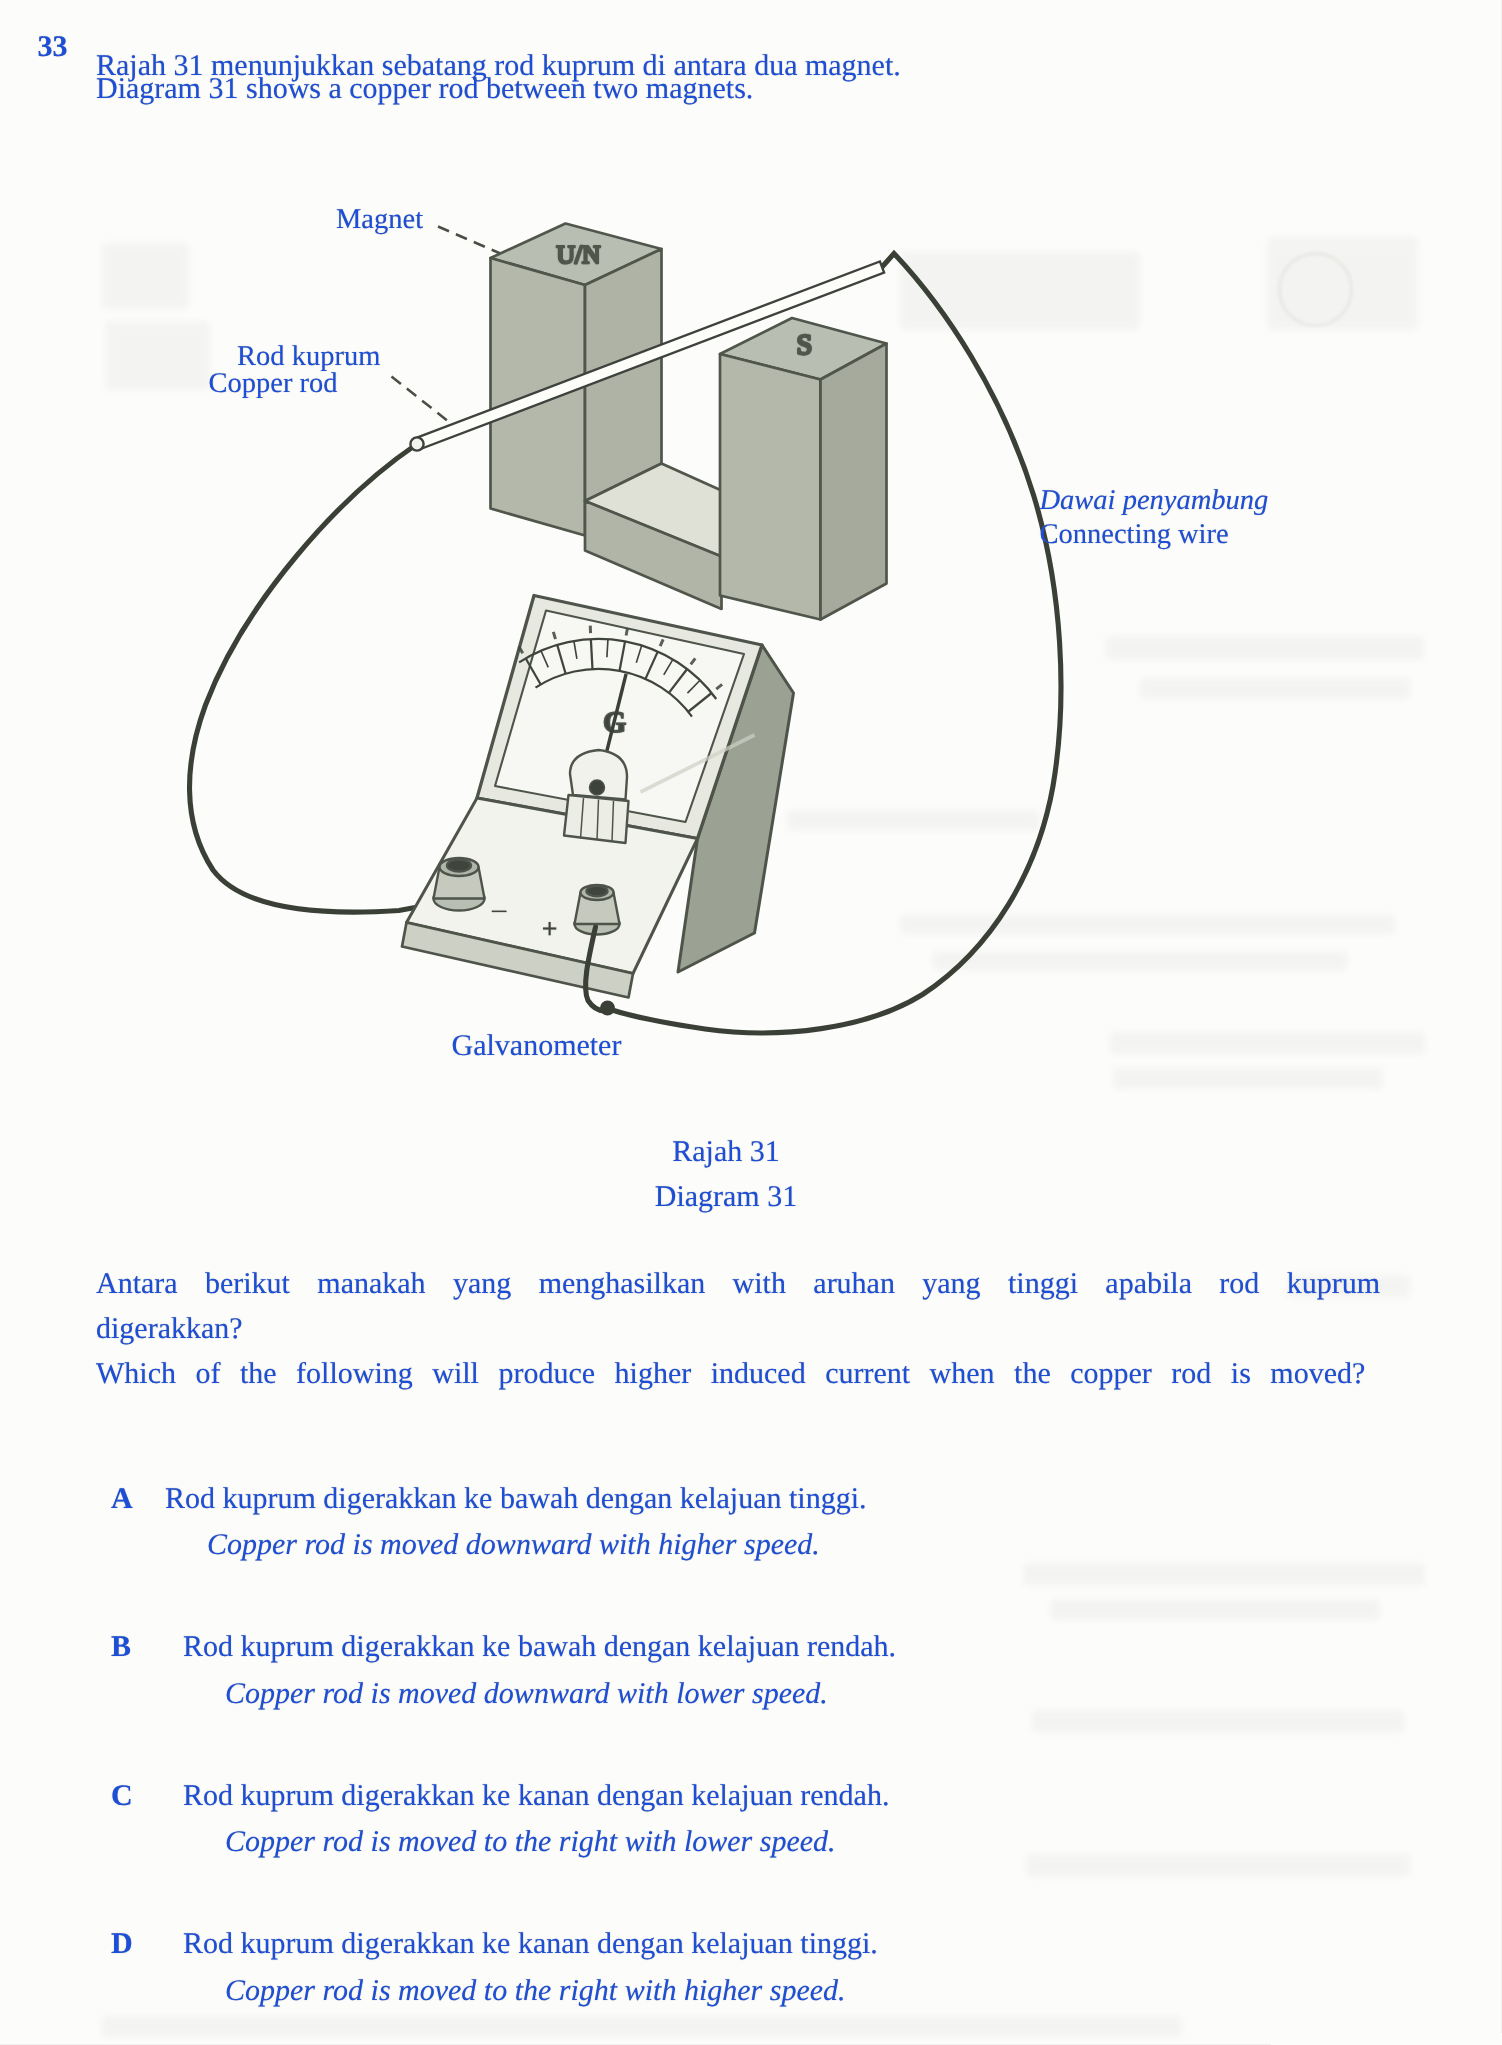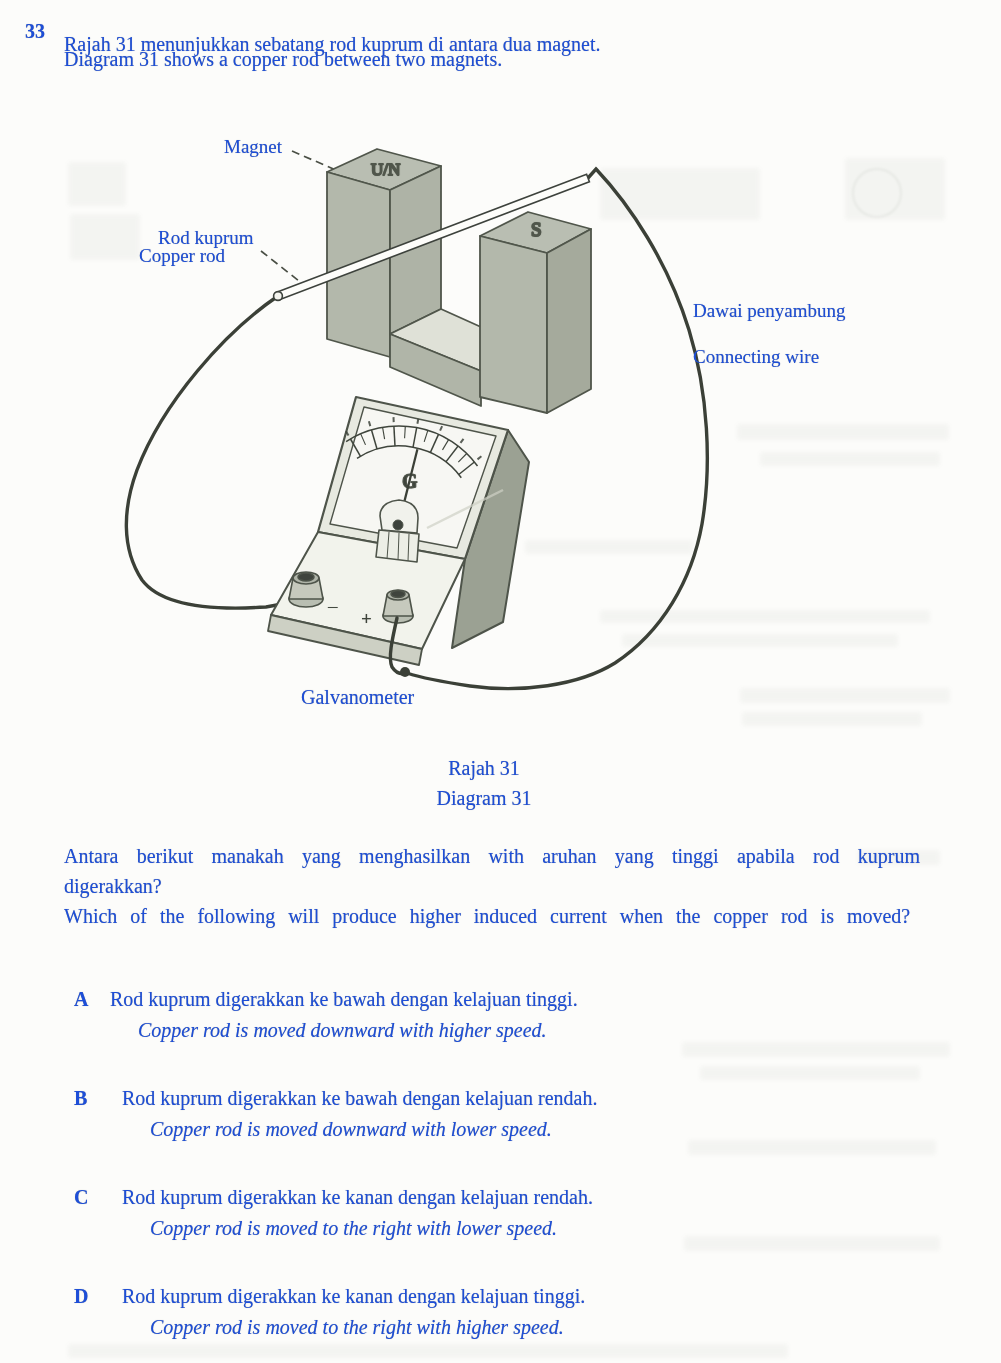--- a/index.html
+++ b/index.html
@@ -149,21 +149,21 @@
       <text x="361" y="625" font-size="19" font-weight="bold" stroke="none">+</text>
     </g>
 
     <path d="M 397,618 C 392,640 388,658 392,667 C 396,673 401,675 407,673" fill="none" stroke="#3b4037" stroke-width="3.4" stroke-linecap="round"></path>
     <circle cx="405" cy="672" r="5" fill="#3b4037"></circle>
   </svg>
 
   <div class="abs lbl" style="left:224px;top:136px;">Magnet</div>
   <div class="abs lbl" style="left:138px;top:227px;margin-left:20px;">Rod kuprum</div>
   <div class="abs lbl it" style="left:139px;top:245px;">Copper rod</div>
-  <div class="abs lbl" style="left:693px;top:300px;">Dawai penyambung</div>
+  <div class="abs lbl" style="left:693px;top:323px;font-style:italic;">Dawai penyambung</div>
   <div class="abs lbl it" style="left:693px;top:346px;">Connecting wire</div>
   <div class="abs lbl" style="left:301px;top:686px;font-size:20px;">Galvanometer</div>
 
   <div class="abs cap" style="left:0;top:753px;width:968px;">
     <div>Rajah 31</div>
     <div class="it">Diagram 31</div>
   </div>
 
   <div class="abs" style="left:64px;top:841px;width:856px;">
     <div class="para" style="word-spacing:7px;">Antara berikut manakah yang menghasilkan with aruhan yang tinggi apabila rod kuprum digerakkan?</div>

